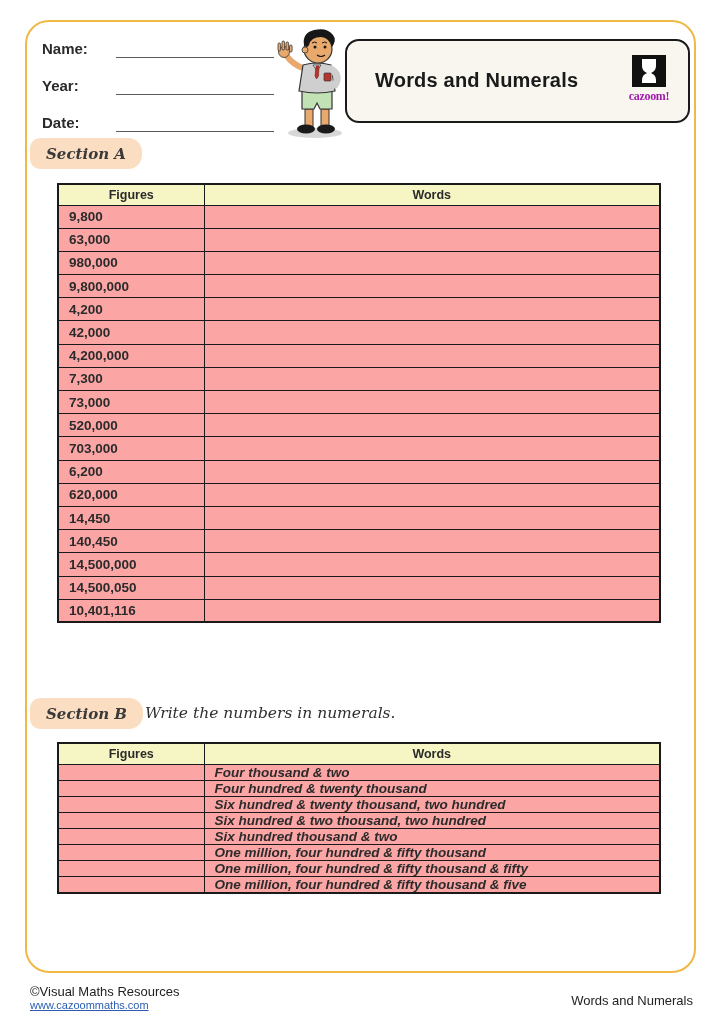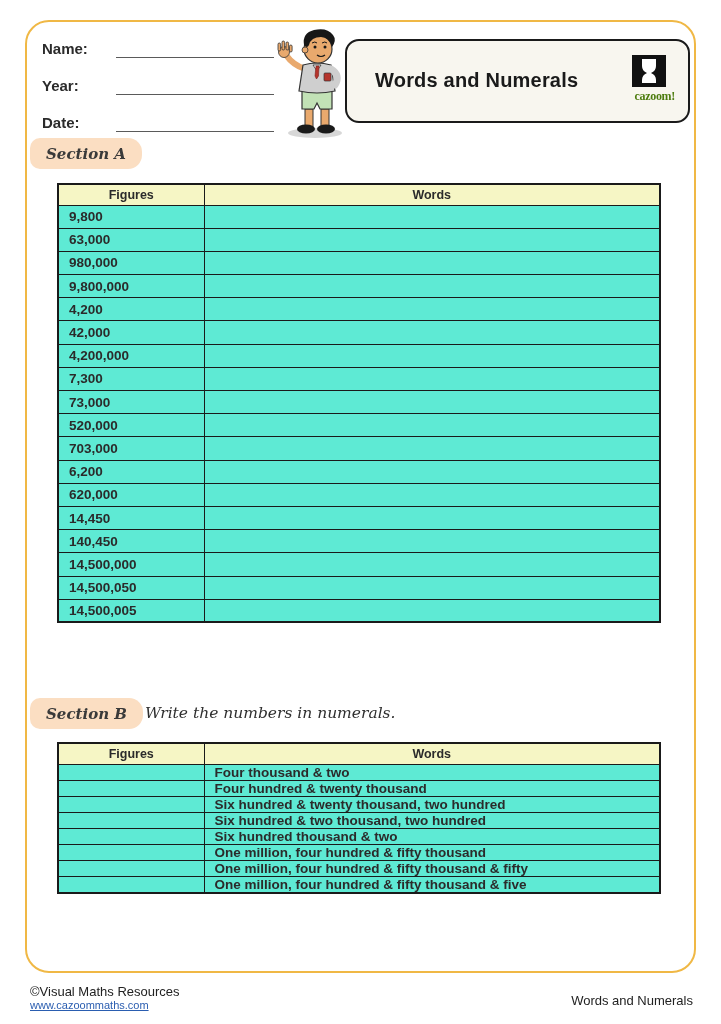--- a/index.html
+++ b/index.html
@@ -17,42 +17,42 @@
 
   
   .mascot { position:absolute; left:269px; top:25px; width:90px; height:115px; }
 
   
   .title-box { position:absolute; left:345px; top:39px; width:345px; height:84px;
     background:#F8F6EF; border:2px solid #1a1a1a; border-radius:14px; }
   .title-text { position:absolute; left:28px; top:28px; font-size:20px; font-weight:bold; color:#1a1a1a; letter-spacing:0.2px; }
   .logo { position:absolute; right:13px; top:14px; width:52px; text-align:center; }
   .logo-mark { display:inline-block; }
-  .logo-word { font-family:"Liberation Serif", serif; font-weight:bold; font-size:12px; color:#4d7c0f; margin-top:-2px; letter-spacing:-0.3px;text-align:right; }
+  .logo-word { font-family:"Liberation Serif", serif; font-weight:bold; font-size:12px; color:#a21caf; margin-top:-2px; letter-spacing:-0.3px; }
 
   
   .section-label { position:absolute; left:30px; height:31px; padding:6px 16px; display:flex; align-items:center;
     background:#FBDEC2; border-radius:10px 14px 14px 10px;
     font-family:"DejaVu Serif", serif; font-style:italic; font-weight:bold; font-size:15px; color:#3a3a3a; }
   .section-instruction { position:absolute; left:145px; font-family:"DejaVu Serif", serif; font-style:italic;
     font-size:15.5px; color:#2f2f2f; }
   #sectionA-label { top:138px; }
   #sectionA-instr { top:144px; }
   #sectionB-label { top:698px; }
   #sectionB-instr { top:704px; }
 
   
-  table { position:absolute; left:57px; width:604px; border-collapse:collapse; table-layout:fixed; background:#5eead4; }
+  table { position:absolute; left:57px; width:604px; border-collapse:collapse; table-layout:fixed; background:#fca5a5; }
   #tableA { top:183px; }
   #tableB { top:742px; }
   th, td { border:1.6px solid #1a1a1a; }
   table { border:2px solid #1a1a1a; }
   th { background:#F6F6C5; height:21px; font-size:12.5px; font-weight:bold; color:#2b2b2b; text-align:center; }
   td { height:23.2px; font-size:13.5px; font-weight:bold; color:#2b2b2b; padding:0 10px; }
-  #tableB td { height:14px; }
+  #tableB td { height:14px;font-style:italic; }
   col.figcol { width:146px; }
 
   
   .footer-left { position:absolute; left:30px; top:984px; font-size:13px; color:#222; }
   .footer-link { font-size:11px; color:#2A5DB0; text-decoration:underline; cursor:pointer; }
   .footer-right { position:absolute; right:28px; top:993px; font-size:13px; color:#222; }
 </style>
 </head>
 <body>
 
@@ -204,21 +204,21 @@
         </tr>
         <tr>
           <td>14,500,000</td>
           <td></td>
         </tr>
         <tr>
           <td>14,500,050</td>
           <td></td>
         </tr>
         <tr>
-          <td>14,500,005</td>
+          <td>10,401,116</td>
           <td></td>
         </tr>
       </tbody>
   </table>
 
   <div class="section-label" id="sectionB-label">Section B</div>
   <div class="section-instruction" id="sectionB-instr">Write the numbers in numerals.</div>
 
   <table id="tableB">
     <colgroup>

